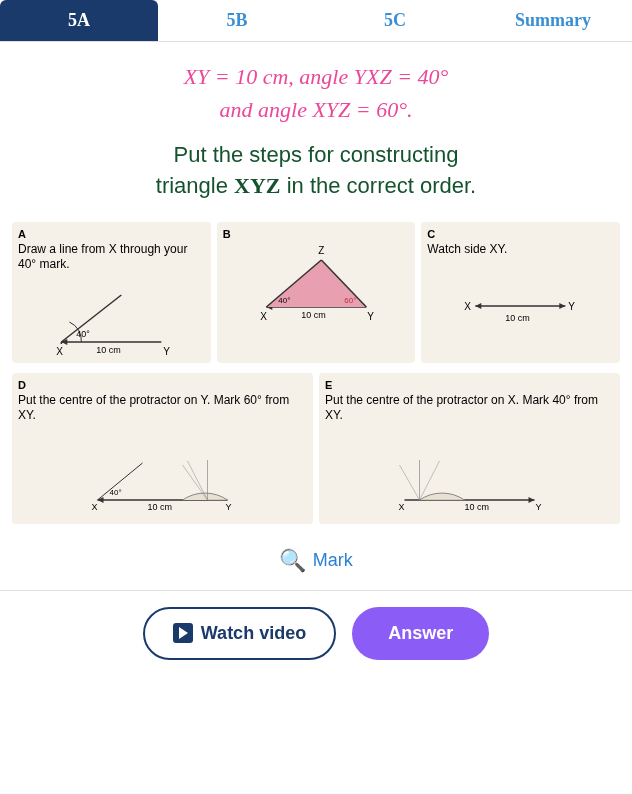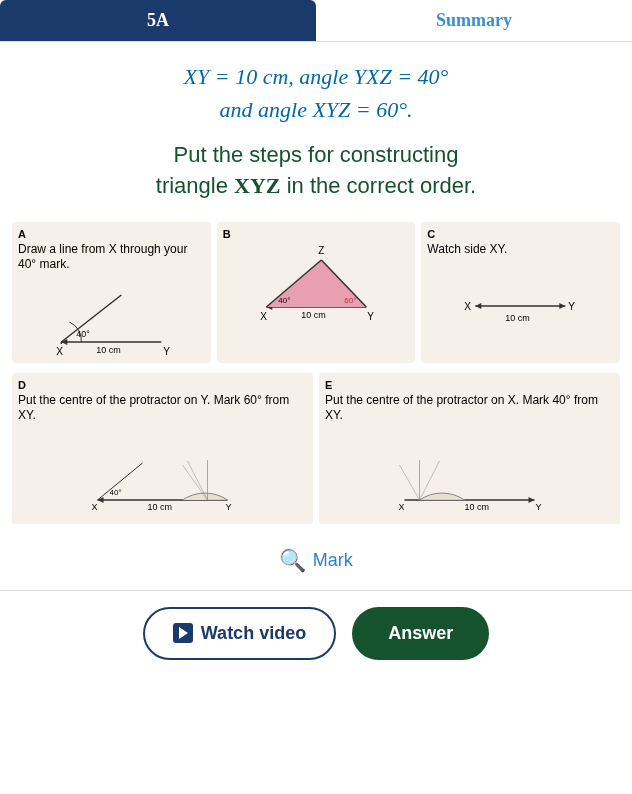--- a/index.html
+++ b/index.html
@@ -34,21 +34,21 @@
 
     
     .problem-text {
       padding: 18px 24px 10px;
       text-align: center;
     }
     .problem-text .equation {
       font-size: 22px;
       font-style: italic;
       line-height: 1.5;
-      color: #0369a1;
+      color: #ec4899;
     }
     .problem-text .instruction {
       font-size: 22px;
       font-weight: 500;
       margin-top: 14px;
       line-height: 1.4;
       color: #14532d;
       font-family: Arial, sans-serif;
       font-style: normal;
     }
@@ -152,33 +152,35 @@
       content: '';
       border-left: 9px solid #fff;
       border-top: 6px solid transparent;
       border-bottom: 6px solid transparent;
       margin-left: 2px;
     }
     .btn-answer {
       padding: 14px 36px;
       border: none;
       border-radius: 50px;
-      background: #14532d;
+      background: #8b5cf6;
       color: #fff;
       font-size: 18px;
       font-weight: 700;
       font-family: Arial, sans-serif;
       cursor: pointer;
     }
   </style>
 </head>
 <body>
 
 <div class="tabs">
   <div class="tab active">5A</div>
+  <div class="tab">5B</div>
+  <div class="tab">5C</div>
   <div class="tab">Summary</div>
 </div>
 
 <div class="problem-text">
   <div class="equation">
     <em>XY</em> = 10 cm, angle <em>YXZ</em> = 40°<br>and angle <em>XYZ</em> = 60°.
   </div>
   <div class="instruction">
     Put the steps for constructing<br>triangle <strong>XYZ</strong> in the correct order.
   </div>

